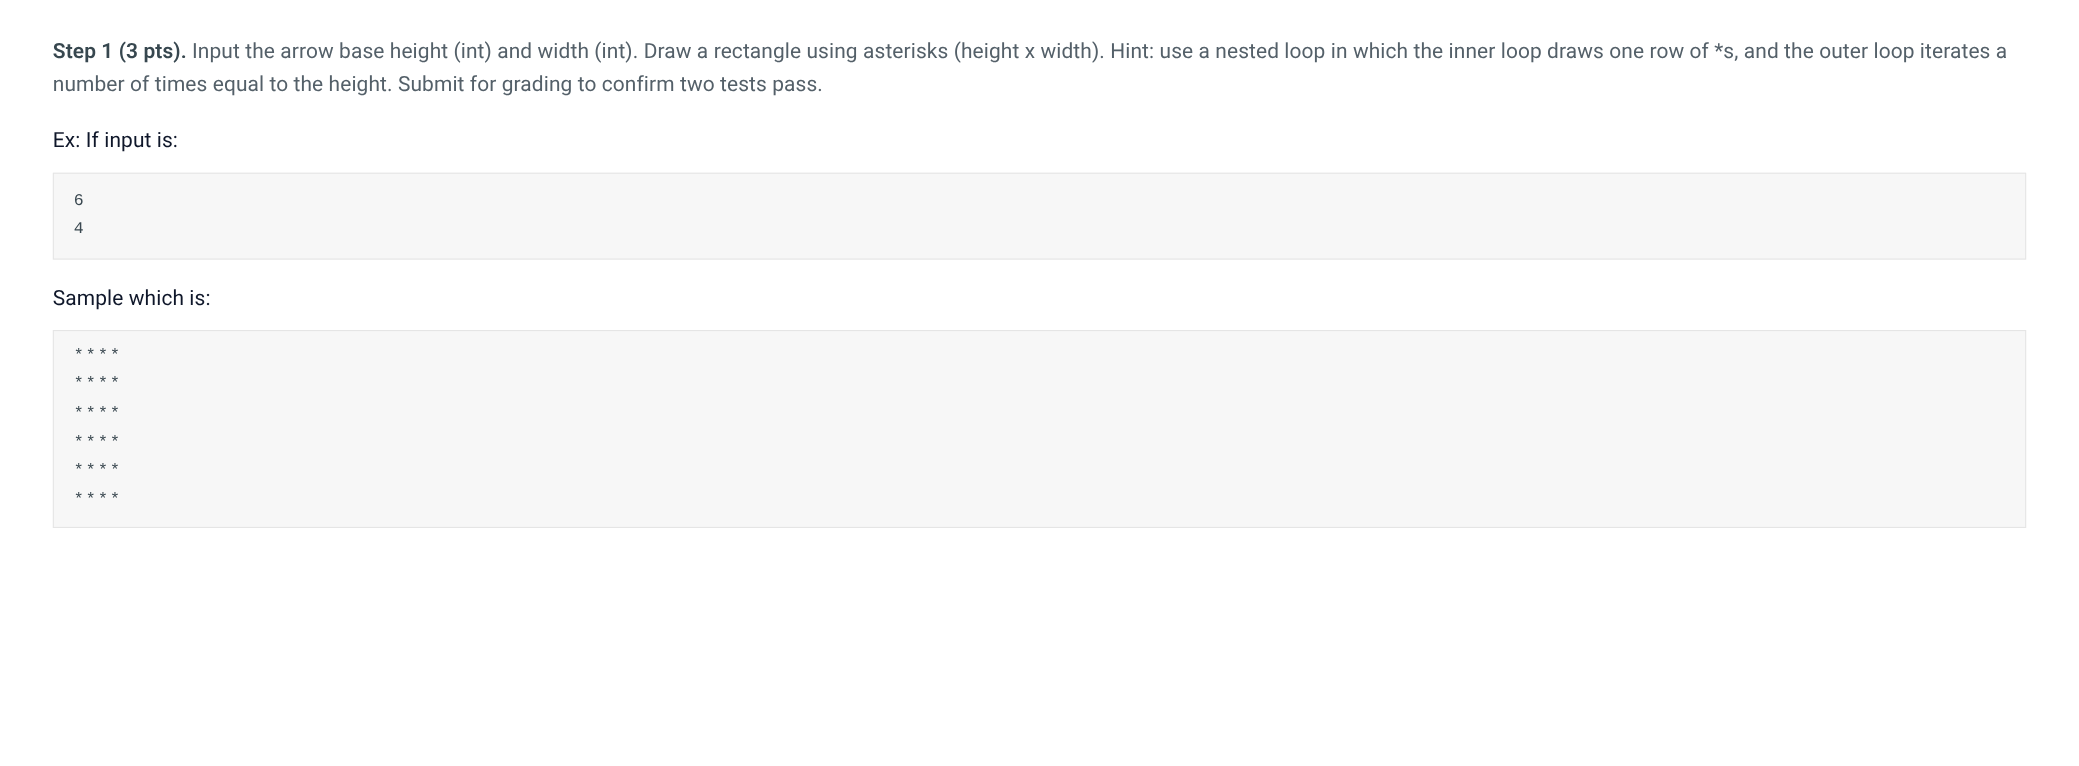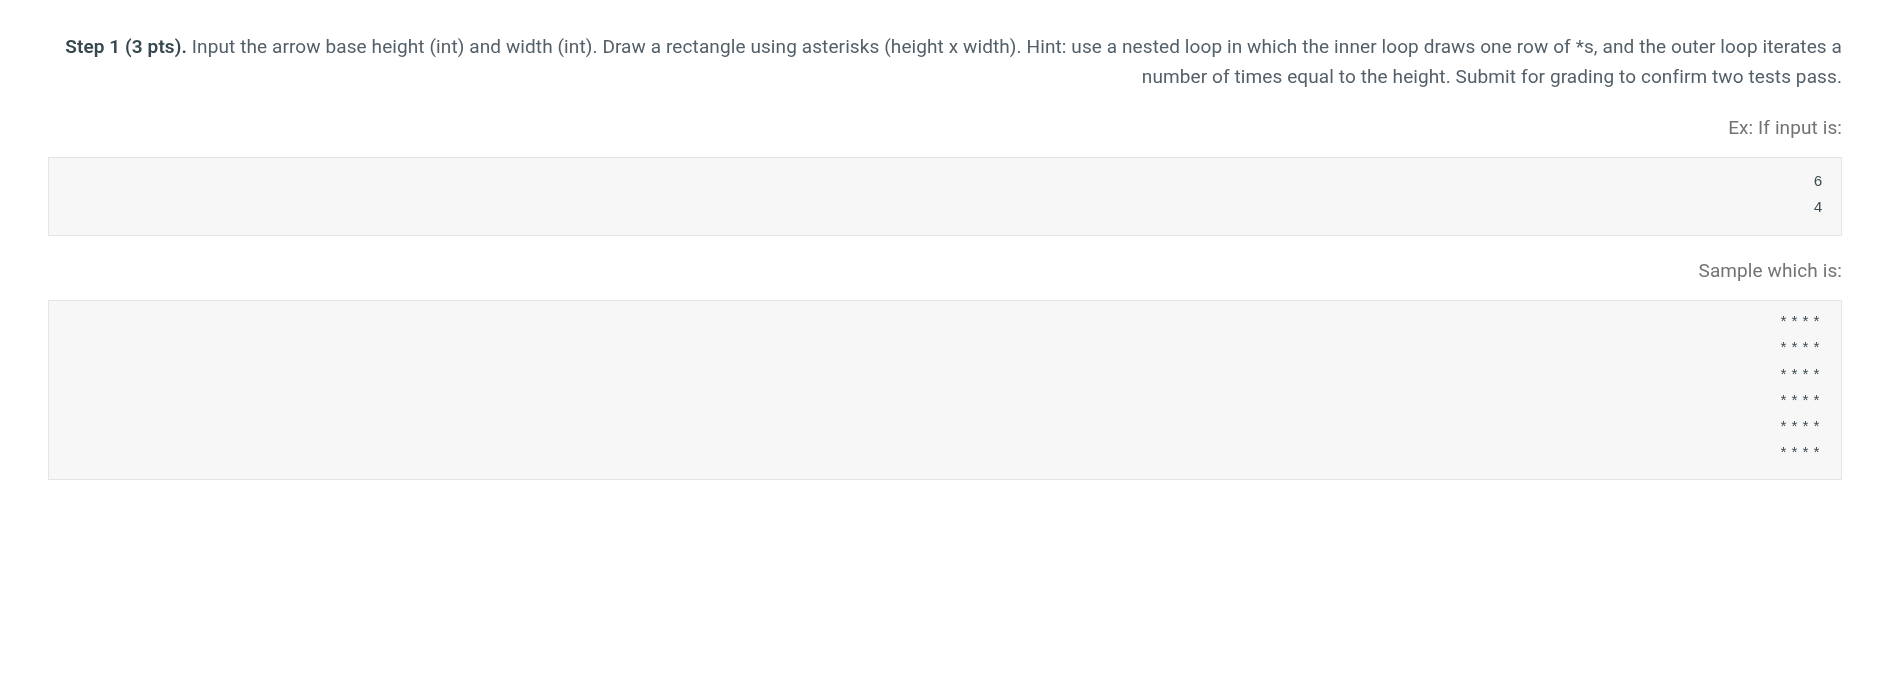--- a/index.html
+++ b/index.html
@@ -1,40 +1,39 @@
 <!DOCTYPE html>
 <html><head>
 <meta charset="utf-8">
 <style>
   * {
     box-sizing: border-box;
     margin: 0;
     padding: 0;
-    text-align: right;
   }
   body {
     font-family: -apple-system, BlinkMacSystemFont, "Segoe UI", Roboto, Helvetica, Arial, sans-serif;
     background: #ffffff;
     color: #37474f;
     padding: 32px 48px;
     font-size: 19px;
     line-height: 1.6;
     max-width: 1890px;
   }
   .instructions {
     color: #546069;
     margin-bottom: 18px;
     letter-spacing: 0.1px;
   }
   .step-label {
     font-weight: 600;
     color: #37474f;
   }
   .example-label {
-    color: #737373;
+    color: #0f172a;
     margin-bottom: 14px;
     margin-top: 20px;
     letter-spacing: 0.1px;
   }
   .code-block {
     background: #f7f7f7;
     border: 1px solid #e5e5e5;
     padding: 12px 18px;
     font-family: "Menlo", "Consolas", "Courier New", monospace;
     font-size: 15px;

